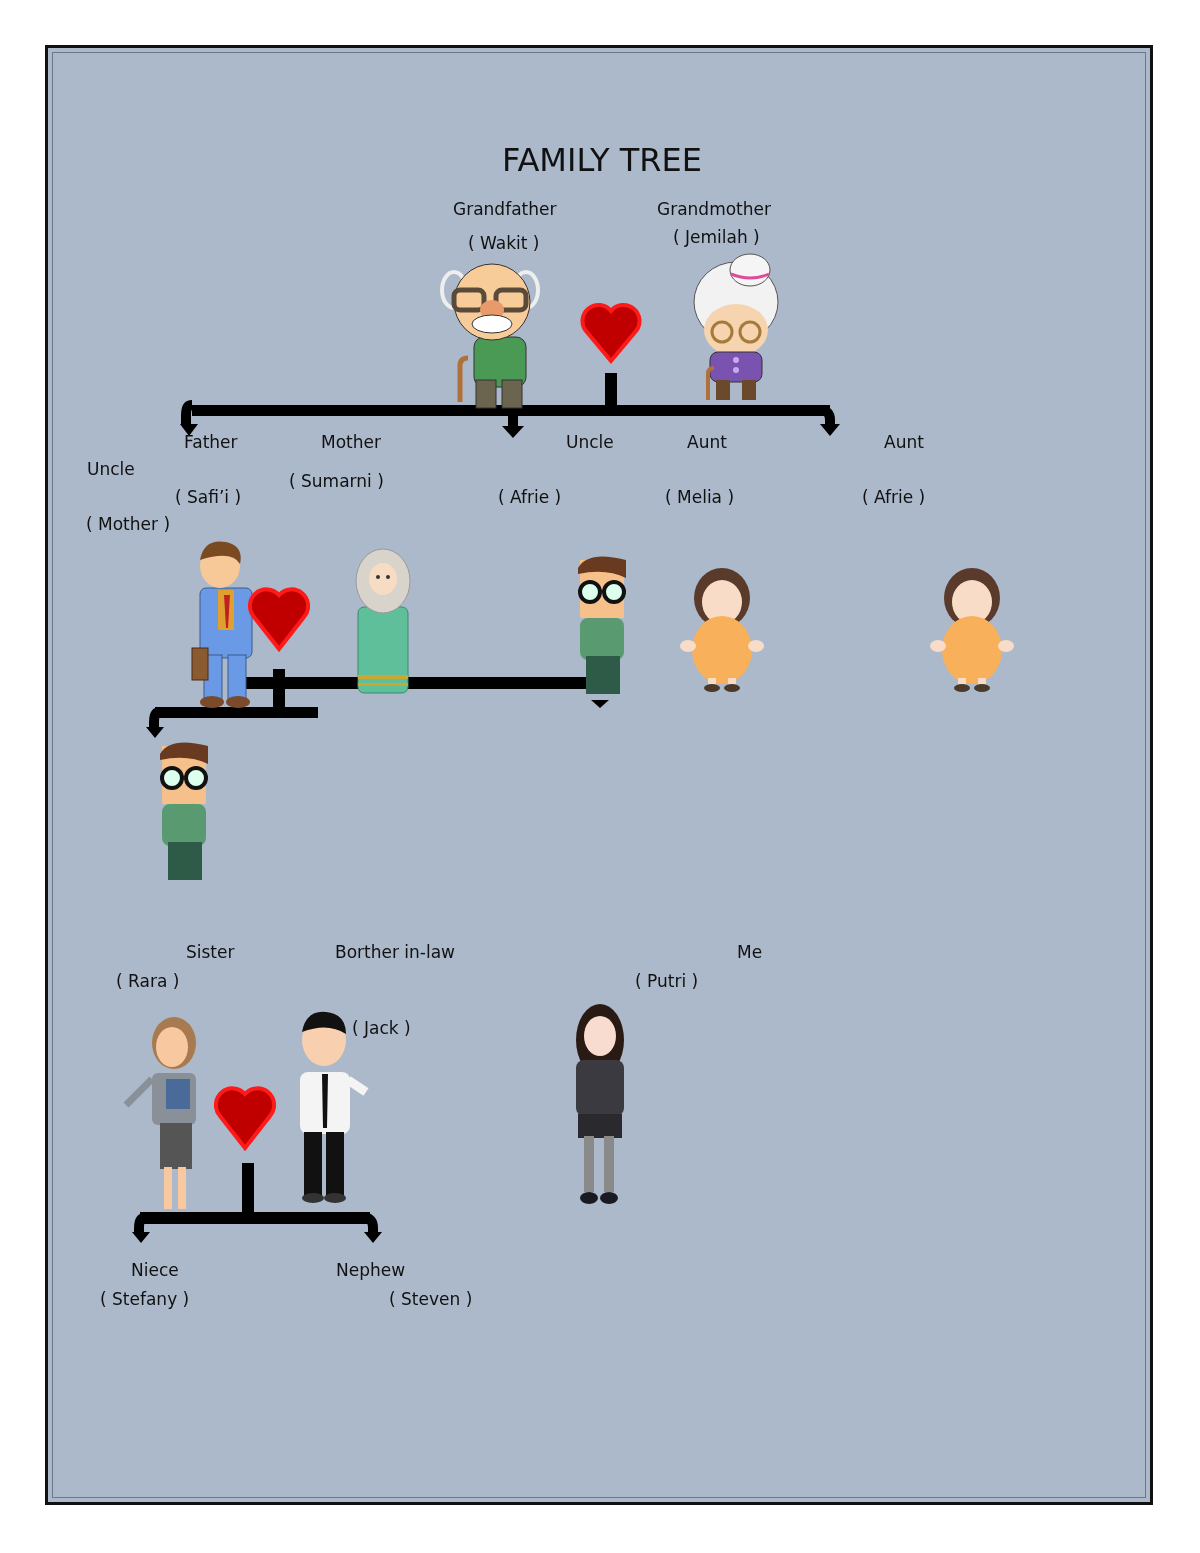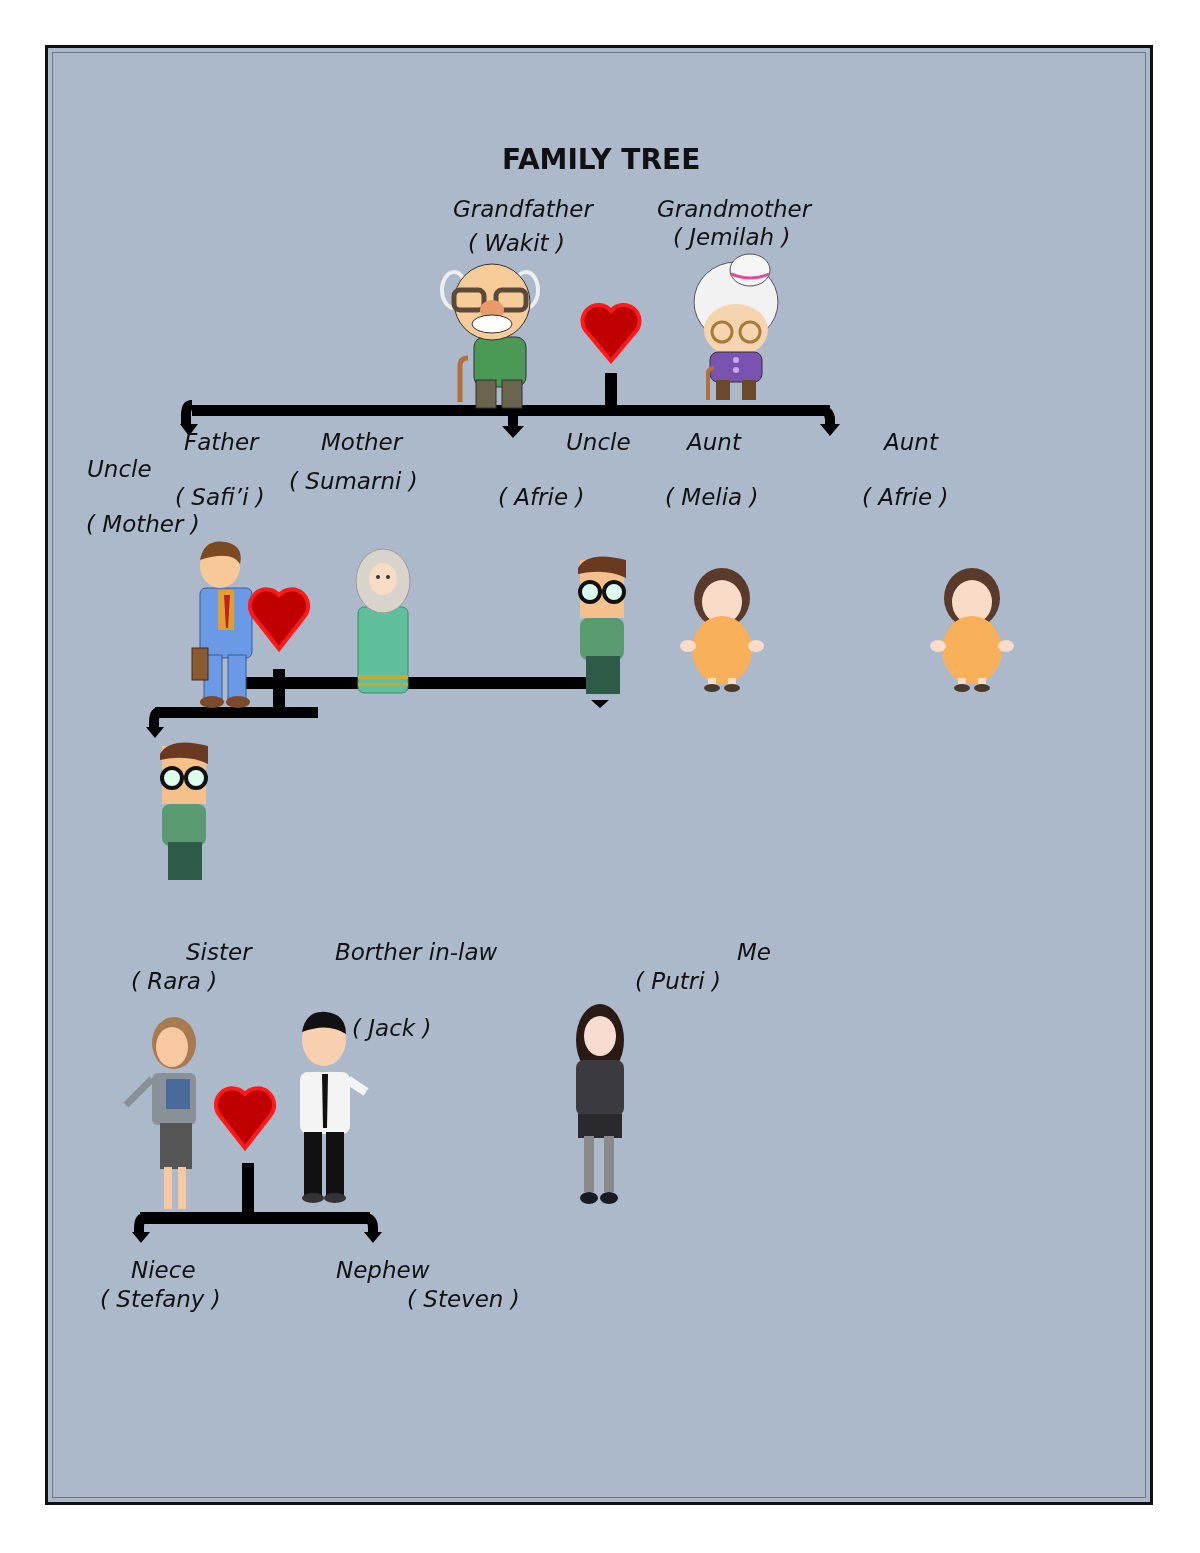--- a/index.html
+++ b/index.html
@@ -1,21 +1,21 @@
 <!DOCTYPE html>
 <html><head>
 <meta charset="utf-8">
 <style>
   html, body { margin:0; padding:0; background:#ffffff; }
   body { width:1200px; height:1553px; position:relative; overflow:hidden; font-family:"DejaVu Sans", sans-serif; color:#111; }
   .frame { position:absolute; left:45px; top:45px; width:1108px; height:1460px; box-sizing:border-box;
            border:3px solid #111; background:#acb9cb; }
   .frame-inner { position:absolute; left:4px; top:4px; right:4px; bottom:4px; border:1px solid #6b7686; }
-  .lbl { position:absolute; font-size:23px; line-height:24px; white-space:nowrap; color:#111;font-style:italic; }
-  .title { position:absolute; font-size:28px; line-height:32px; white-space:nowrap; color:#111;font-weight:bold; }
+  .lbl { position:absolute; font-size:17px; line-height:24px; white-space:nowrap; color:#111; }
+  .title { position:absolute; font-size:32px; line-height:32px; white-space:nowrap; color:#111; }
   .fig { position:absolute; }
   svg.lines { position:absolute; left:0; top:0; }
 </style>
 </head>
 <body>
 
 <div class="frame">
     <div class="frame-inner"></div>
   </div>
 
@@ -161,21 +161,21 @@
 <svg class="fig" style="left:152px; top:738px;" width="66" height="148">
   <rect x="10" y="66" width="44" height="42" rx="8" fill="#5a9a70"></rect>
   <rect x="16" y="104" width="34" height="38" fill="#2e5a48"></rect>
   <rect x="10" y="8" width="44" height="58" fill="#f5c08a"></rect>
   <path d="M8 16 q10 -18 48 -8 v18 q-20 -10 -48 -4z" fill="#6a3a20"></path>
   <circle cx="20" cy="40" r="10" fill="#dfe" stroke="#111" stroke-width="4"></circle>
   <circle cx="44" cy="40" r="10" fill="#dfe" stroke="#111" stroke-width="4"></circle>
 </svg>
 
 <div class="lbl" style="left:147px; top:940px;margin-left:39px;">Sister</div>
-<div class="lbl" style="left:131px; top:969px;text-align:center;">( Rara )</div>
+<div class="lbl" style="left:116px; top:969px;text-align:center;">( Rara )</div>
 <div class="lbl" style="left:335px; top:940px;">Borther in-law</div>
 <div class="lbl" style="left:352px; top:969px;margin-top:47px;">( Jack )</div>
 <div class="lbl" style="left:737px; top:940px;">Me</div>
 <div class="lbl" style="left:635px; top:969px;">( Putri )</div>
 
 <svg class="fig" style="left:122px; top:1015px;" width="86" height="200">
   <ellipse cx="52" cy="28" rx="22" ry="26" fill="#a87a50"></ellipse>
   <ellipse cx="50" cy="32" rx="16" ry="20" fill="#f8c8a0"></ellipse>
   <rect x="30" y="58" width="44" height="52" rx="6" fill="#8a9098"></rect>
   <rect x="44" y="64" width="24" height="30" fill="#4a6a9a"></rect>
@@ -208,13 +208,13 @@
   <rect x="8" y="112" width="44" height="24" fill="#2a2a2e"></rect>
   <rect x="14" y="134" width="10" height="56" fill="#8a8a8a"></rect>
     <rect x="34" y="134" width="10" height="56" fill="#8a8a8a"></rect>
   <ellipse cx="19" cy="196" rx="9" ry="6" fill="#1a1a22"></ellipse>
     <ellipse cx="39" cy="196" rx="9" ry="6" fill="#1a1a22"></ellipse>
 </svg>
 
 <div class="lbl" style="left:131px; top:1258px;">Niece</div>
 <div class="lbl" style="left:100px; top:1287px;">( Stefany )</div>
 <div class="lbl" style="left:336px; top:1258px;">Nephew</div>
-<div class="lbl" style="left:407px; top:1287px;">( Steven )</div>
+<div class="lbl" style="left:389px; top:1287px;">( Steven )</div>
 
 </body></html>

